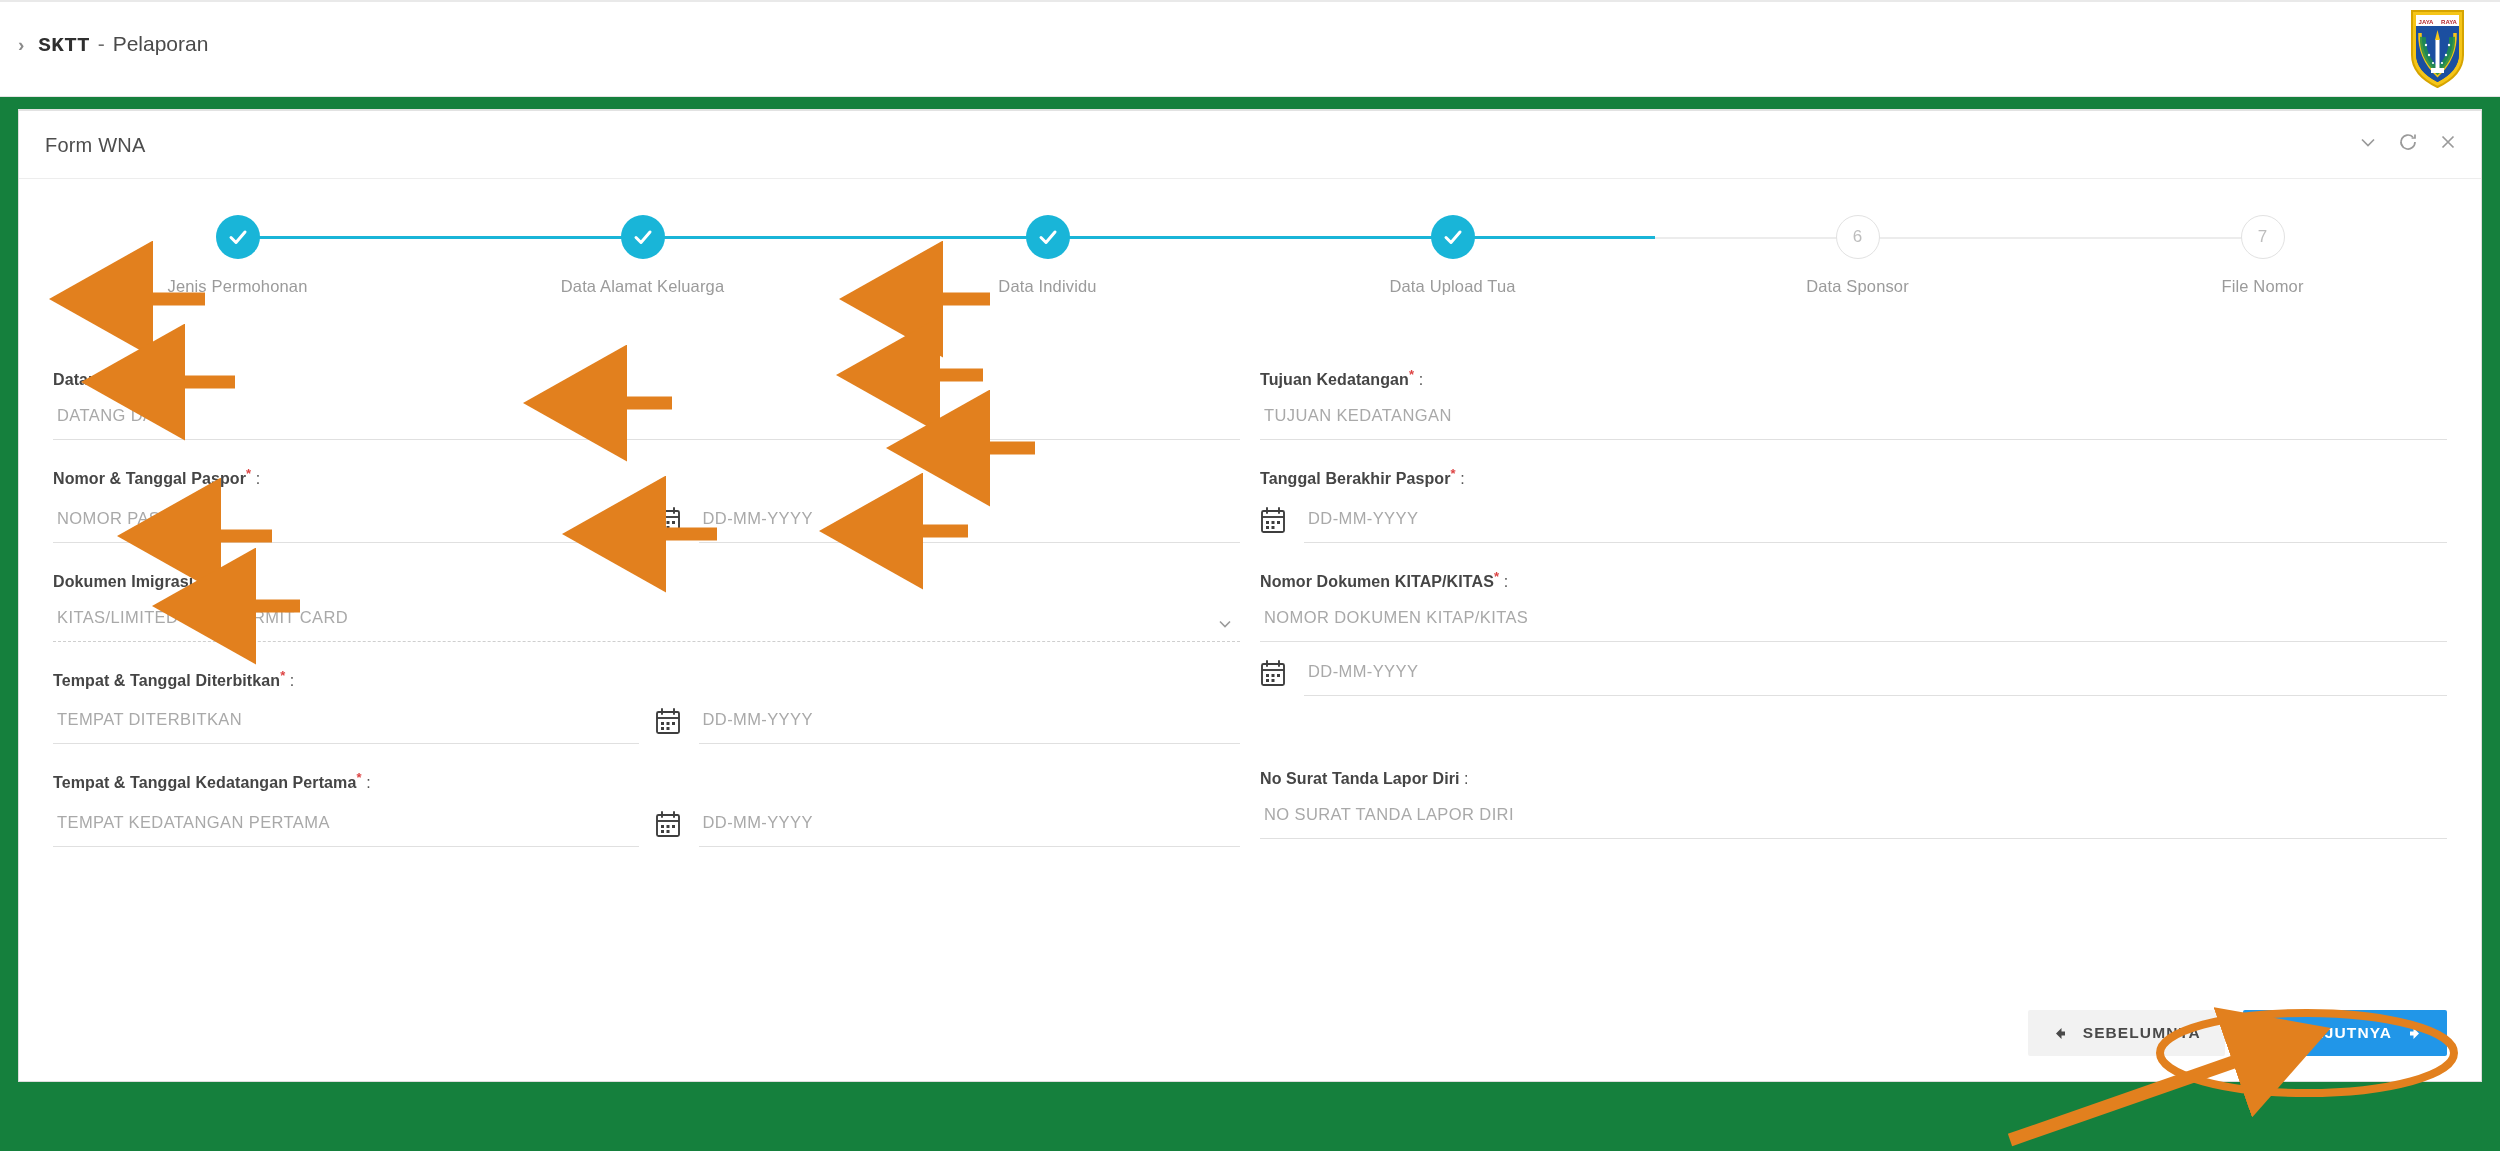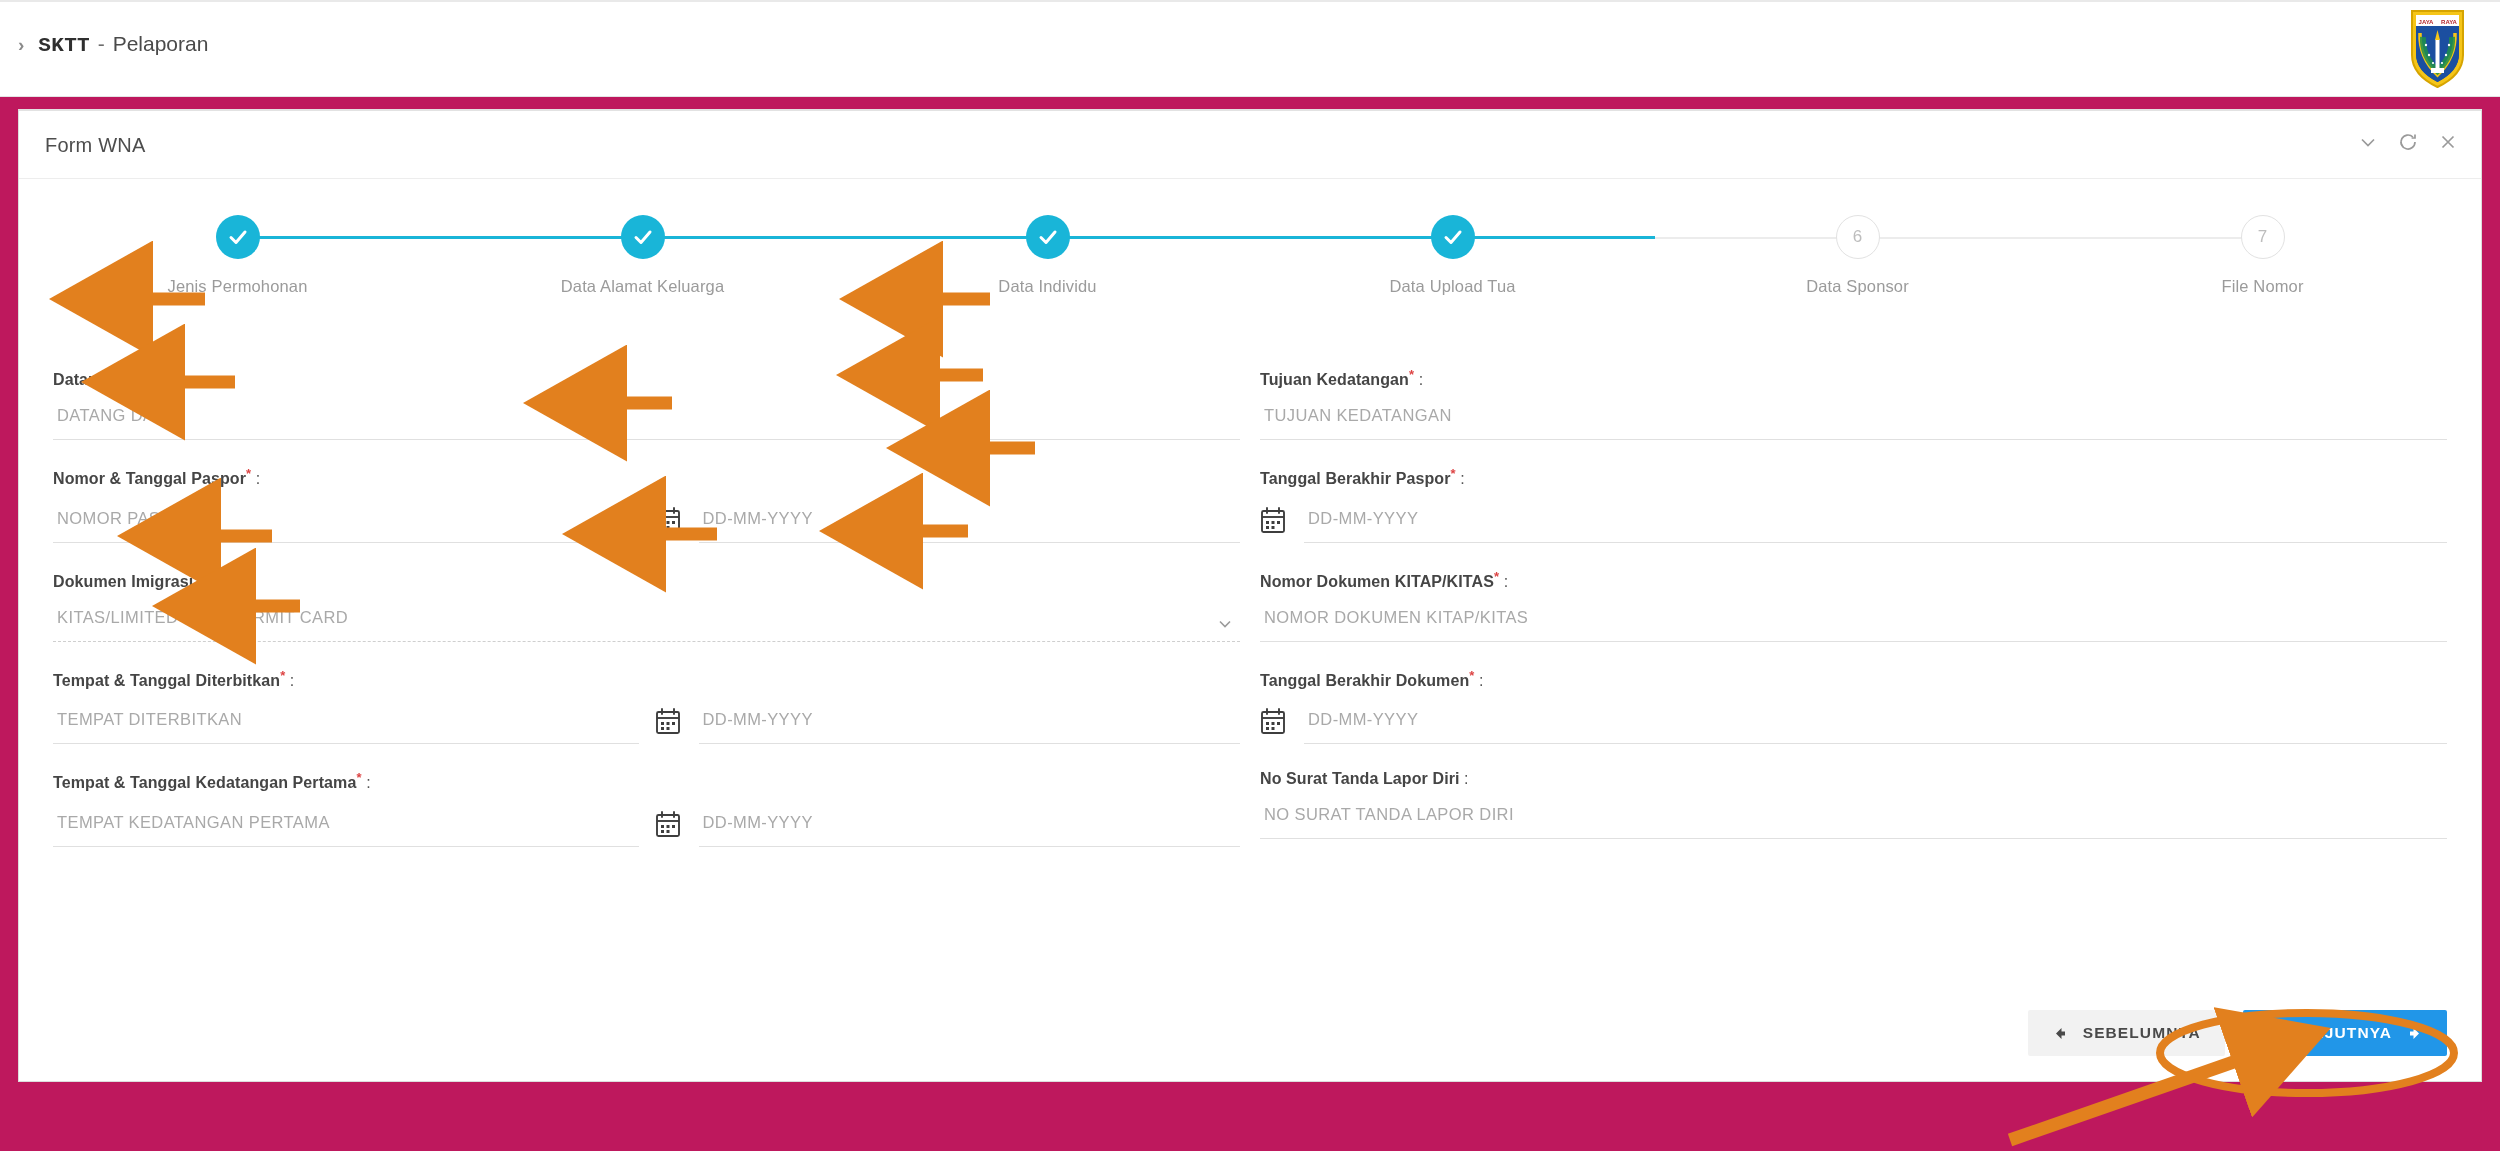--- a/index.html
+++ b/index.html
@@ -30,21 +30,21 @@
   .bc-rest{ color:#4a4a4a; }
 
   .logo{
     position:absolute; right:35px; top:7px; width:55px; height:80px;
   }
   .logo svg{ display:block; width:55px; height:80px; }
 
   
   .page{
     position:absolute; left:0; top:97px; width:2500px; height:1054px;
-    background:#be185d;
+    background:#15803d;
     text-decoration:underline;
   }
 
   .card{
     position:absolute; left:18px; top:12px; width:2464px; height:973px;
     background:#ffffff;
     border:1px solid #dcdcdc;
     border-top:2px solid #e2e2e2;
   }
 
@@ -374,21 +374,20 @@
                     <rect x="17" y="15" width="3" height="3" fill="currentColor" stroke="none"></rect>
                     <rect x="6" y="20" width="3" height="3" fill="currentColor" stroke="none"></rect>
                     <rect x="11.5" y="20" width="3" height="3" fill="currentColor" stroke="none"></rect>
                   </svg>
                 </span>
                 <span class="underline-input">DD-MM-YYYY</span>
               </div>
             </div>
           </div>
           <div class="col right">
-            <div class="field-label"><span>Tanggal Berakhir Dokumen</span><span class="req">*</span> <span class="colon">:</span></div>
             <div class="inputs">
               <div class="date-group w-full">
                 <span class="cal-icon">
                   <svg viewBox="0 0 26 28" fill="none" stroke="currentColor" stroke-width="1.9">
                     <rect x="2" y="5" width="22" height="21" rx="1.5"></rect>
                     <path d="M2 11 H24"></path>
                     <path d="M7 2 V7 M19 2 V7" stroke-linecap="round"></path>
                     <rect x="6" y="15" width="3" height="3" fill="currentColor" stroke="none"></rect>
                     <rect x="11.5" y="15" width="3" height="3" fill="currentColor" stroke="none"></rect>
                     <rect x="17" y="15" width="3" height="3" fill="currentColor" stroke="none"></rect>

